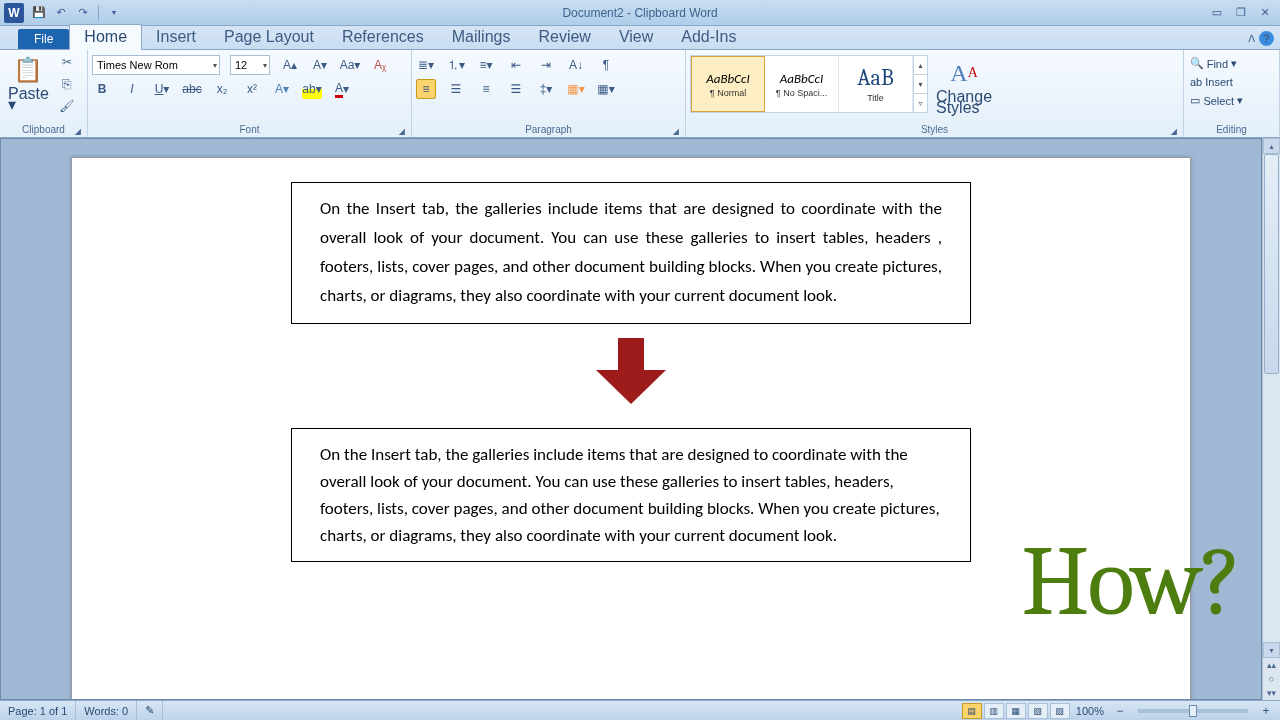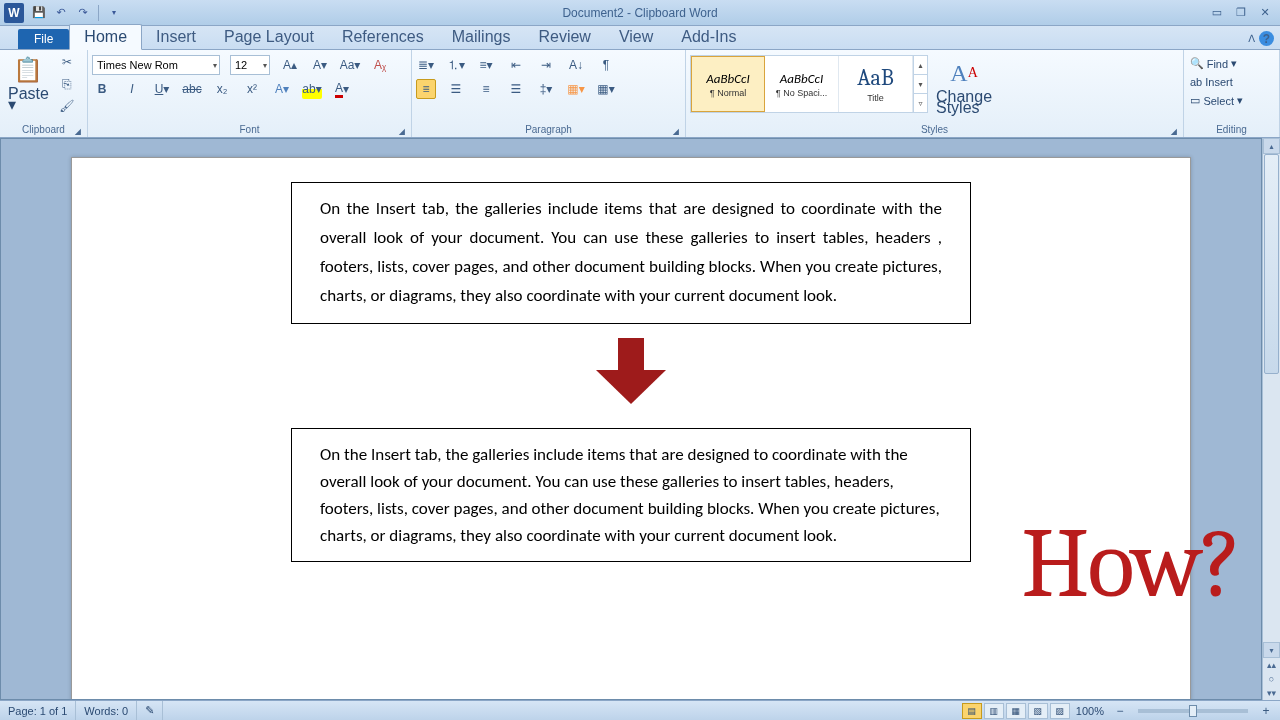--- a/index.html
+++ b/index.html
@@ -61,21 +61,21 @@
 .page { background: #fff; width: 1120px; margin-top: 18px; border: 1px solid #999; box-shadow: 0 0 4px rgba(0,0,0,.2); padding: 24px 70px; position: relative; height: 900px; }
 
 .textbox { border: 1.5px solid #000; padding: 12px 28px; margin: 0 auto; }
 .tb1 { width: 680px; font-size: 17px; font-family: Calibri, sans-serif; text-align: justify; text-justify: inter-word; line-height: 1.7; text-align-last: left; }
 .tb2 { width: 680px; font-size: 17px; font-family: Calibri, sans-serif; line-height: 1.6; margin-top: 20px; }
 
 .arrow { width: 70px; height: 70px; margin: 14px auto 0; position: relative; }
 .arrow .shaft { position: absolute; left: 22px; top: 0; width: 26px; height: 36px; background: #9e1b1b; }
 .arrow .head { position: absolute; left: 0; top: 32px; width: 0; height: 0; border-left: 35px solid transparent; border-right: 35px solid transparent; border-top: 34px solid #9e1b1b; }
 
-.how { position: absolute; right: -50px; top: 350px; font-size: 98px; font-family: Cambria, Georgia, serif; color: #b91c1c; font-weight: normal; letter-spacing: -2px; }
+.how { position: absolute; right: -50px; top: 368px; font-size: 98px; font-family: Cambria, Georgia, serif; color: #4d7c0f; font-weight: normal; letter-spacing: -2px; }
 
 
 .vscroll { position: absolute; top: 138px; bottom: 20px; right: 0; width: 18px; background: #dbe6f1; border-left: 1px solid #a8bfd6; display: flex; flex-direction: column; }
 .vscroll .vbtn { height: 16px; background: #c9d9eb; display: flex; align-items: center; justify-content: center; font-size: 8px; color: #4a6a92; cursor: pointer; border: 1px solid #a8bfd6;}
 .vscroll .track { flex: 1; position: relative; }
 .vscroll .thumb { position: absolute; top: 0; left: 1px; right: 1px; height: 220px; background: linear-gradient(#e4eef7,#c7d9eb); border: 1px solid #96b0cc; border-radius: 2px; cursor: pointer;}
 .vscroll .navbtn { height: 14px; background: #dbe6f1; display: flex; align-items: center; justify-content: center; font-size: 9px; color: #4a6a92; cursor: pointer;}
 
 
 .statusbar { position: absolute; bottom: 0; left: 0; right: 0; height: 20px; background: linear-gradient(#d6e5f5,#bdd3ea); border-top: 1px solid #8ba6c6; display: flex; align-items: flex-start; font-size: 11px; color: #2b4a72; }

